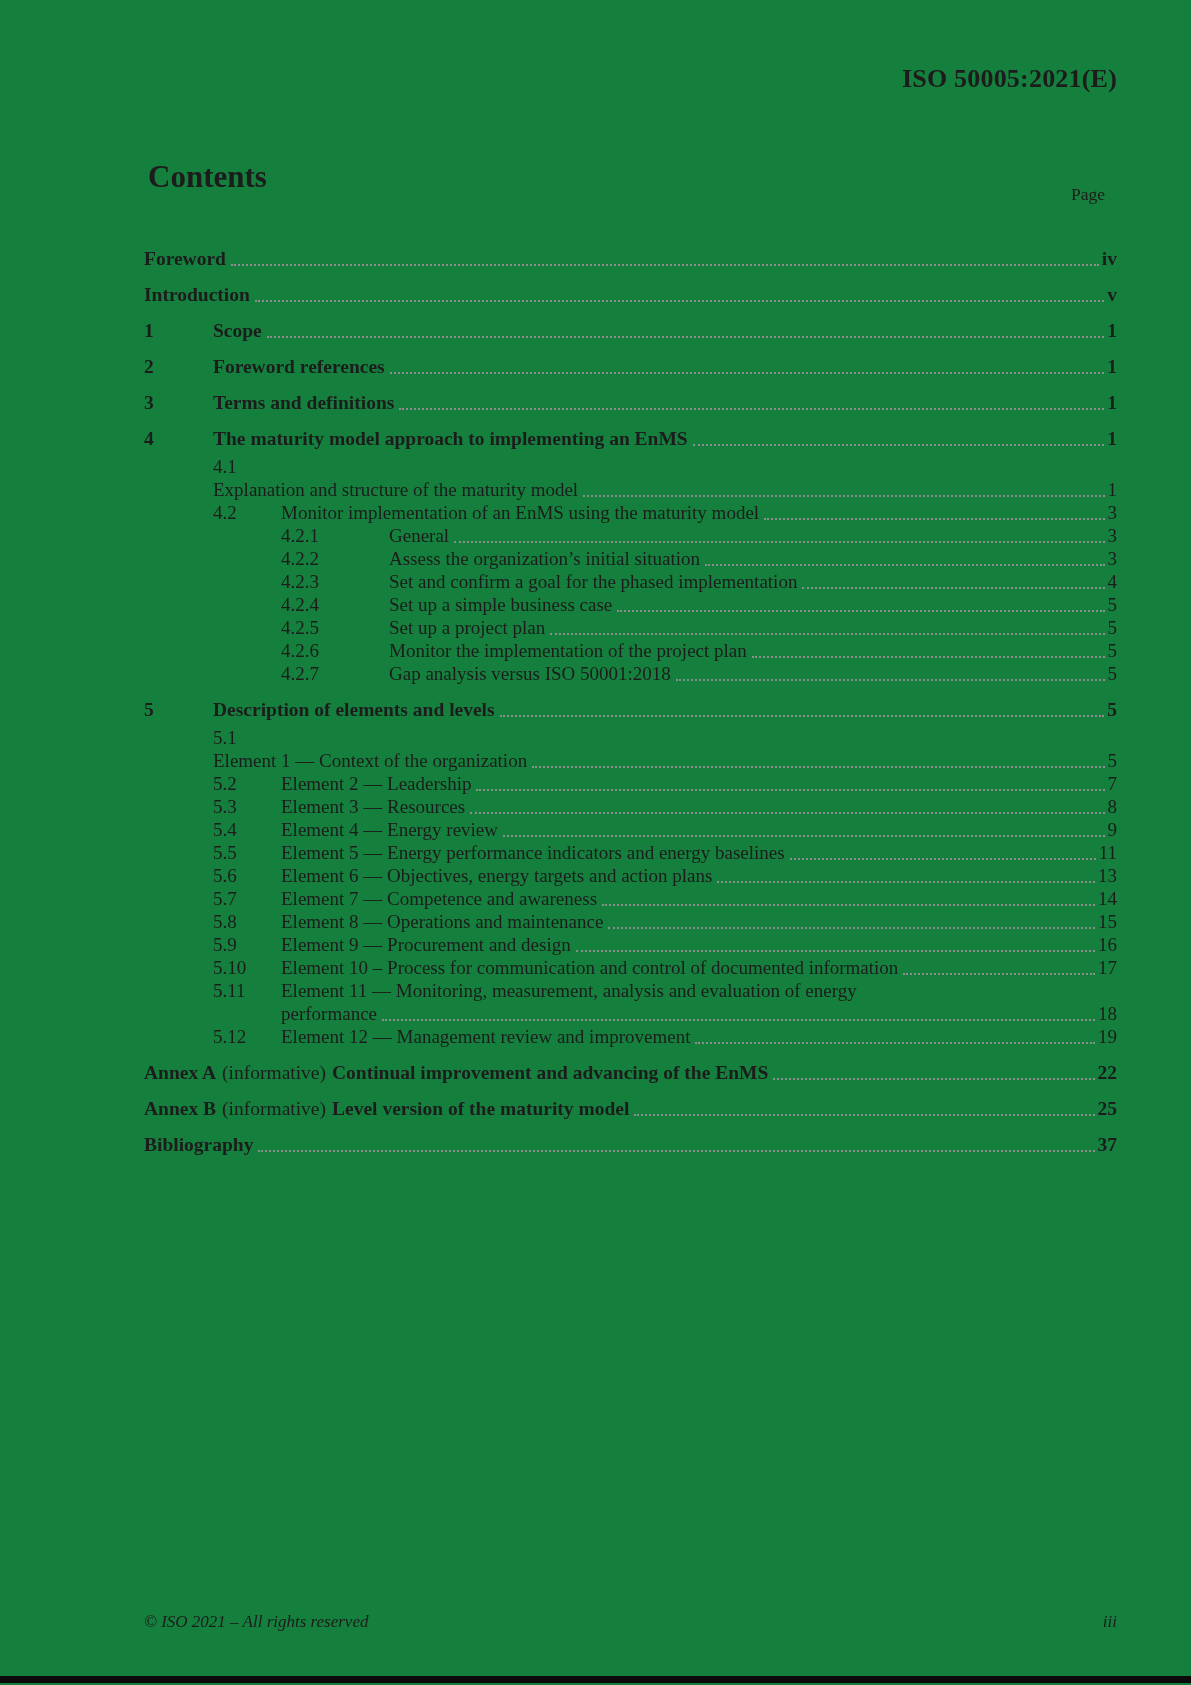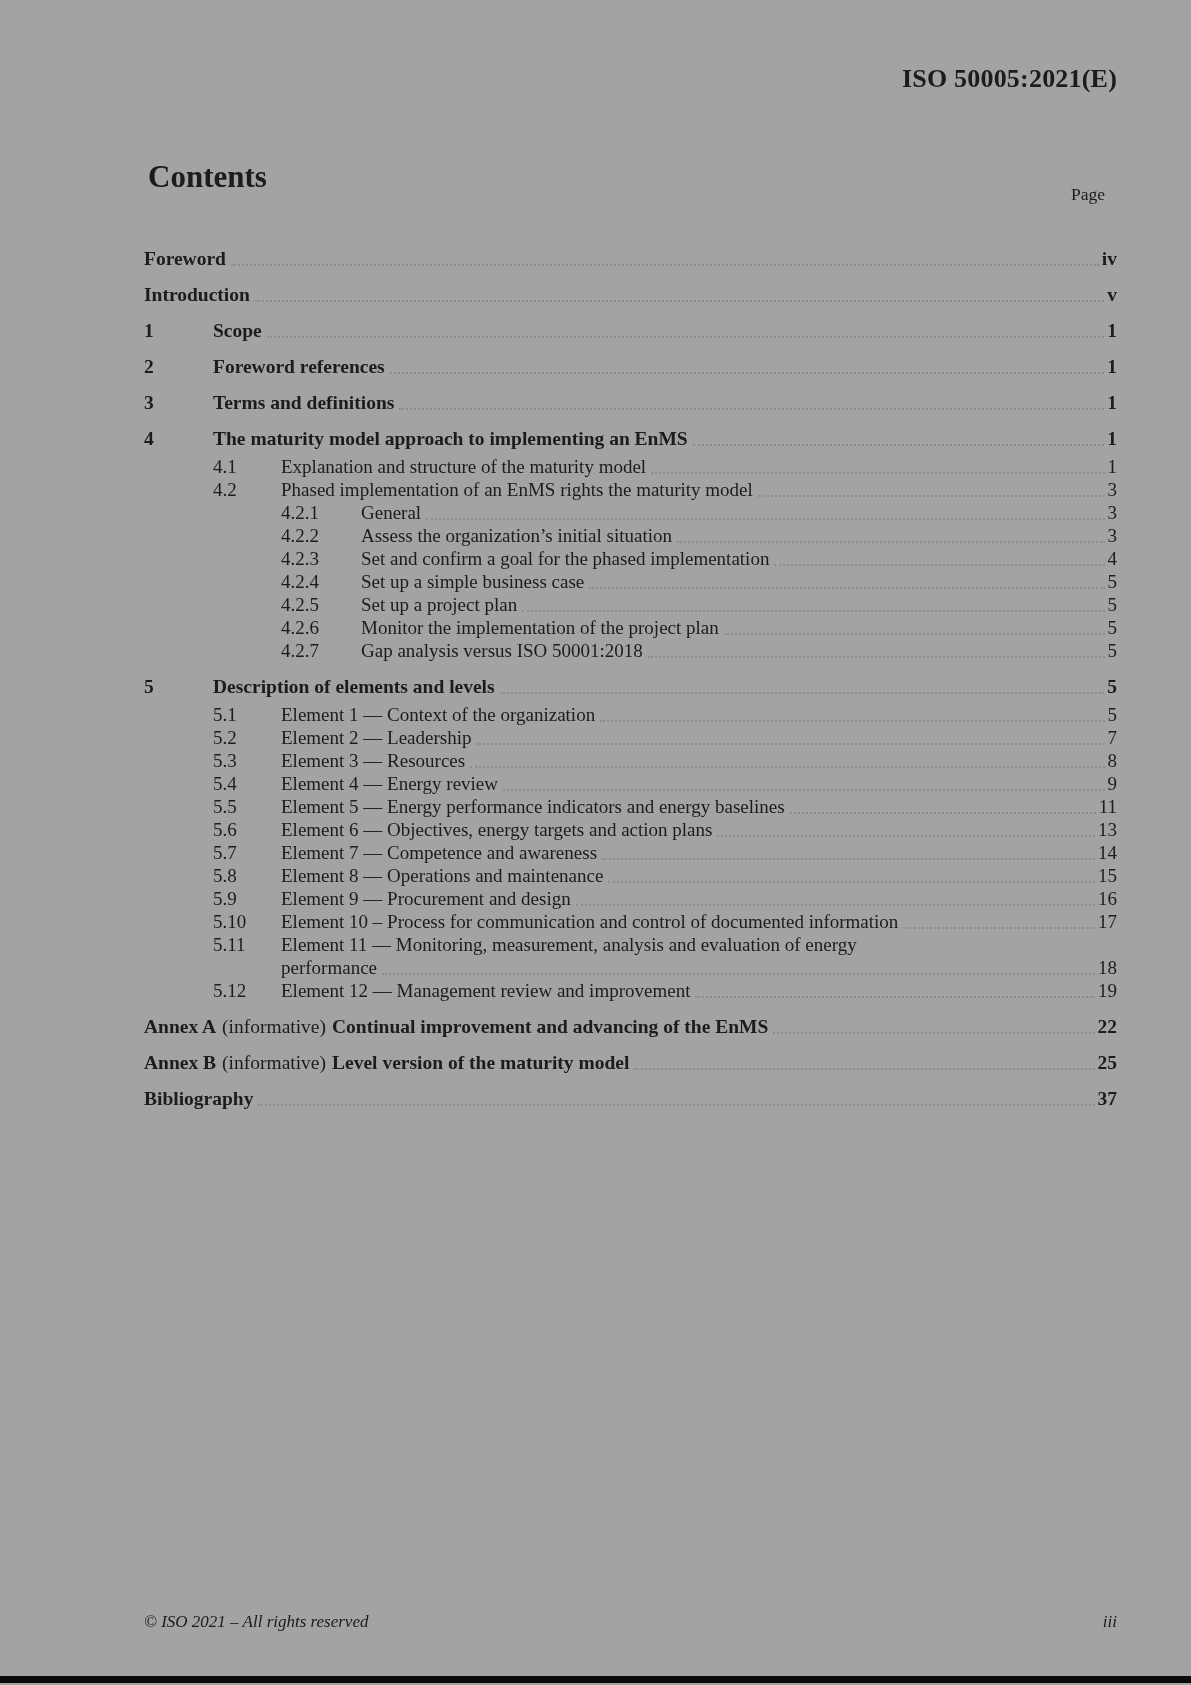--- a/index.html
+++ b/index.html
@@ -1,21 +1,21 @@
 <!DOCTYPE html>
 <html><head>
 <meta charset="utf-8">
 <style>
   html, body { margin: 0; padding: 0; background: #e8e8e8; }
   .page {
     position: relative;
     width: 1191px;
     height: 1685px;
     margin: 0 auto;
-    background: #a3a3a3;
+    background: #15803d;
     font-family: "Liberation Serif", "DejaVu Serif", serif;
     color: #1c1c1c;
     overflow: hidden;
   }
   .hdr {
     position: absolute;
     top: 64px;
     right: 74px;
     font-size: 26px;
     font-weight: 700;
@@ -42,25 +42,25 @@
     right: 74px;
     top: 234px;
   }
   .row {
     display: flex;
     font-size: 19px;
     line-height: 23px;
   }
   .row.b { font-weight: 700; font-size: 19.5px; }
   .gap-lg { margin-top: 13px; }
-  .gap-sm { margin-top: 5px; }
+  .gap-sm { margin-top: 5px; flex-direction: column; }
   .row.h1 .num { width: 69px; flex: none; }
   .row.h2 { padding-left: 69px; }
   .row.h2 .num { width: 68px; flex: none; }
-  .row.h3 { padding-left: 137px; }
+  .row.h3 { padding-left: 137px; gap: 28px; }
   .row.h3 .num { width: 80px; flex: none; }
   .row.h2.cont { padding-left: 137px; text-align: center; }
   .body { display: flex; flex: 1; min-width: 0; }
   .t { white-space: nowrap; }
   .mid { font-weight: 400; margin: 0 6px; }
   .leader {
     flex: 1;
     min-width: 12px;
     border-bottom: 2px dotted #8d8d8d;
     margin: 0 3px 4px 5px;
@@ -147,21 +147,21 @@
         <span class="num">4.1</span>
         <div class="body">
           <span class="t">Explanation and structure of the maturity model</span>
           <span class="leader"></span>
           <span class="pg">1</span>
         </div>
       </div>
       <div class="row h2">
         <span class="num">4.2</span>
         <div class="body">
-          <span class="t">Phased implementation of an EnMS rights the maturity model</span>
+          <span class="t">Monitor implementation of an EnMS using the maturity model</span>
           <span class="leader"></span>
           <span class="pg">3</span>
         </div>
       </div>
       <div class="row h3">
         <span class="num">4.2.1</span>
         <div class="body">
           <span class="t">General</span>
           <span class="leader"></span>
           <span class="pg">3</span>

